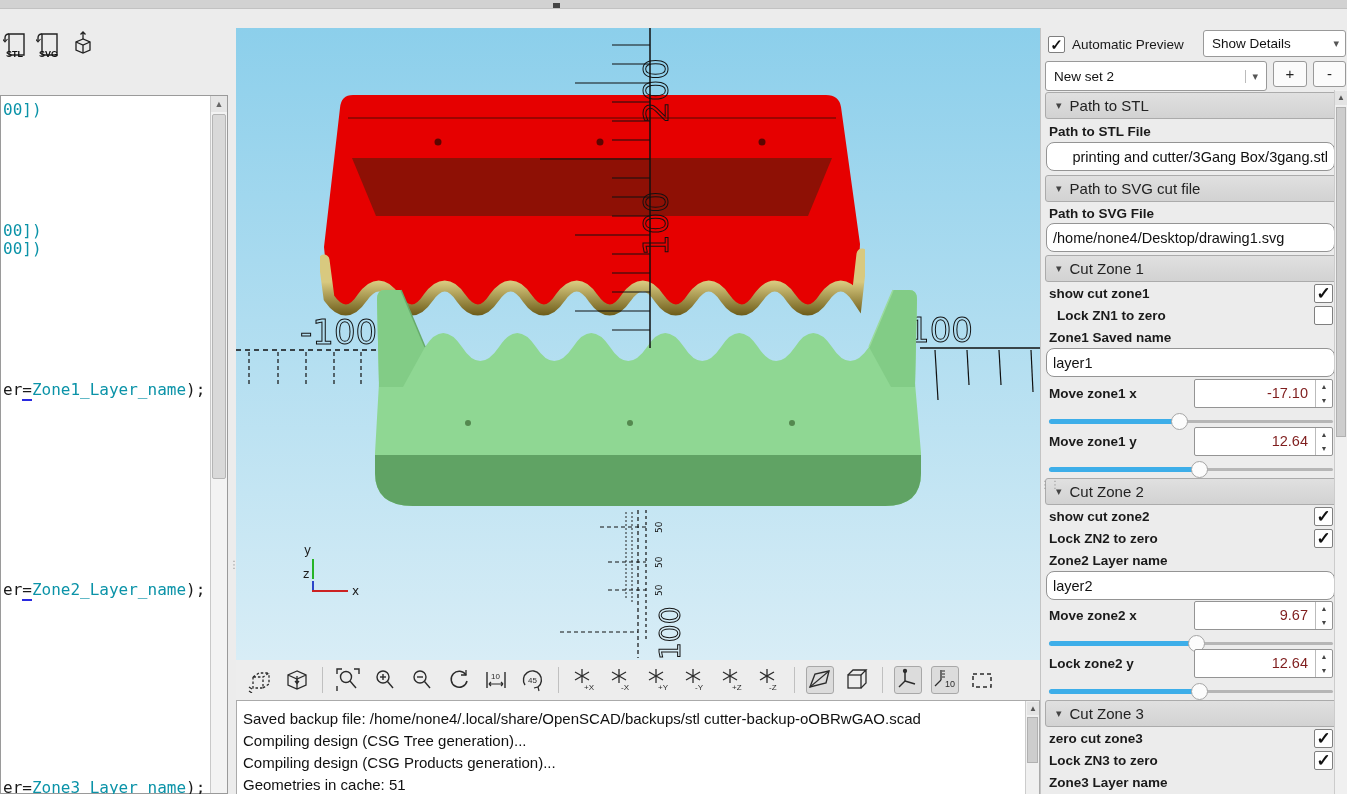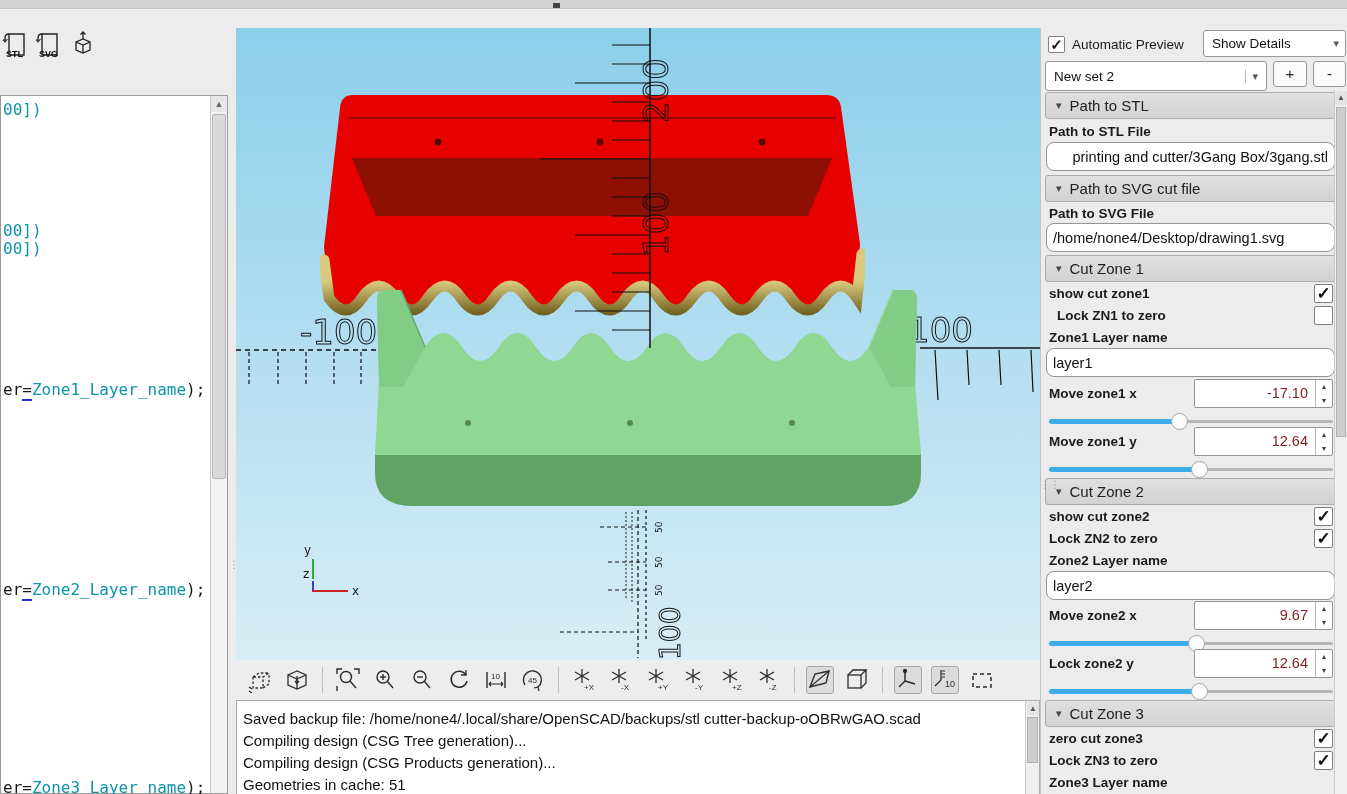--- a/index.html
+++ b/index.html
@@ -436,21 +436,21 @@
       </div>
 
     <div class="section-hdr" style="top:227px;">
       <span class="tri">▾</span>
       <span>Cut Zone 1</span>
     </div>
     <div class="panel-label bold" style="left:8px; top:258px;">show cut zone1</div>
     <div class="chkbox big" style="left:273px; top:256px;"><span>✓</span></div>
     <div class="panel-label bold" style="left:8px; top:280px;margin-left:8px;">Lock ZN1 to zero</div>
     <div class="chkbox big" style="left:273px; top:278px;"></div>
-    <div class="panel-label bold" style="left:8px; top:302px;">Zone1 Layer name</div>
+    <div class="panel-label bold" style="left:8px; top:302px;">Zone1 Saved name</div>
     <div class="txtinput" style="top:320px;">
         <span class="val">layer1</span>
       </div>
     <div class="panel-label bold" style="left:8px; top:358px;">Move zone1 x</div>
     <div class="spinbox" style="top:351px;">
       <span class="num">-17.10</span>
       <div class="spincol">
           <span>▲</span>
           <span>▼</span>
         </div>

